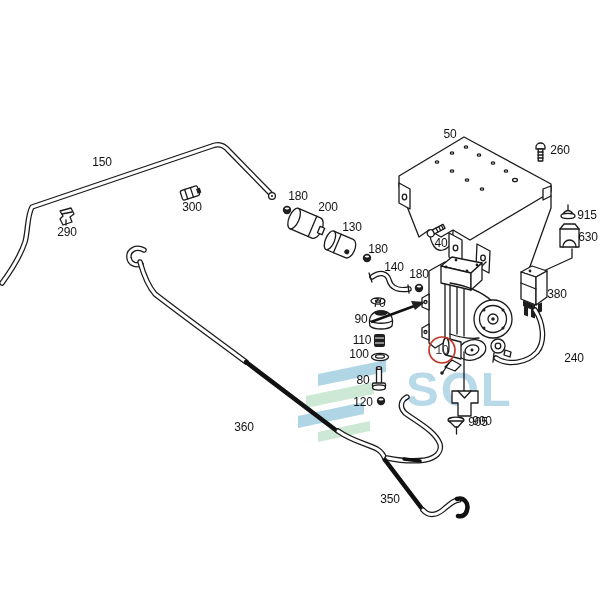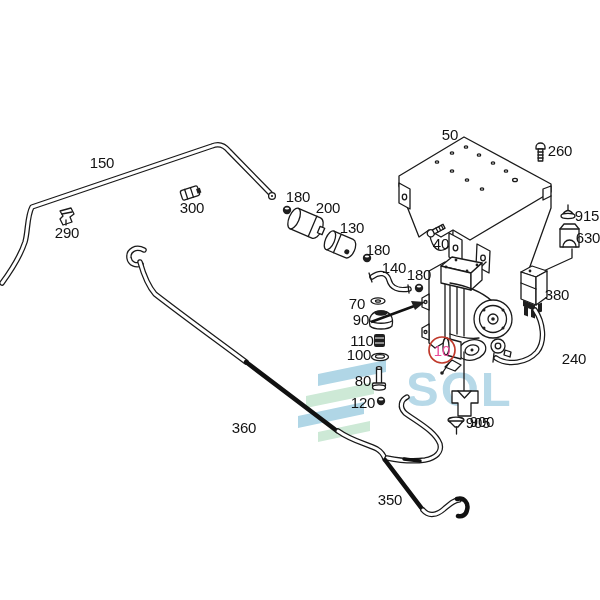--- a/index.html
+++ b/index.html
@@ -10,23 +10,23 @@
   .stage svg { position:absolute; left:0; top:0; }
   
   .wm-text {
     position:absolute; left:406px; top:356px; line-height:66px;
     font-size:49px; font-weight:bold; letter-spacing:2px;
     color:#b7d9e8; user-select:none;
   }
   
   .plabel {
     position:absolute; transform:translate(-50%,-50%);
-    font-size:15px; color:#121212; letter-spacing:-0.2px; white-space:nowrap;
+    font-size:12px; color:#121212; letter-spacing:-0.2px; white-space:nowrap;
   }
-  .plabel.hl { color:#ec4899; }
+  .plabel.hl { color:#404040; }
   
   .o  { fill:none; stroke:#1a1a1a; stroke-width:5.5; stroke-linecap:round; stroke-linejoin:round; }
   .i  { fill:none; stroke:#ffffff; stroke-width:3;   stroke-linecap:round; stroke-linejoin:round; }
   .ln { fill:none; stroke:#1a1a1a; stroke-width:1.3; stroke-linecap:round; stroke-linejoin:round; }
   .fw { fill:#ffffff; stroke:#1a1a1a; stroke-width:1.3; stroke-linejoin:round; }
   .fd { fill:#1f1f1f; stroke:none; }
   .thick { fill:none; stroke:#111; stroke-width:4.5; stroke-linecap:round; }
   .red { fill:none; stroke:#c0392b; stroke-width:1.7; }
 </style>
 </head>
@@ -284,21 +284,21 @@
       <div class="plabel" style="left: 352px; top: 227px;">130</div>
       <div class="plabel" style="left: 378px; top: 249px;">180</div>
       <div class="plabel" style="left: 394px; top: 267px;">140</div>
       <div class="plabel" style="left: 419px; top: 274px;">180</div>
       <div class="plabel" style="left: 450px; top: 134px;">50</div>
       <div class="plabel" style="left: 560px; top: 150px;">260</div>
       <div class="plabel" style="left: 441px; top: 243px;">40</div>
       <div class="plabel" style="left: 587px; top: 215px;">915</div>
       <div class="plabel" style="left: 588px; top: 237px;">630</div>
       <div class="plabel" style="left: 557px; top: 294px;">380</div>
-      <div class="plabel" style="left: 357px; top: 303px; text-align: center;">70</div>
+      <div class="plabel" style="left: 379px; top: 303px; text-align: center;">70</div>
       <div class="plabel" style="left: 361px; top: 319px;">90</div>
       <div class="plabel" style="left: 362px; top: 340px;">110</div>
       <div class="plabel" style="left: 359px; top: 354px;">100</div>
       <div class="plabel" style="left: 363px; top: 380px;">80</div>
       <div class="plabel" style="left: 363px; top: 402px;">120</div>
       <div class="plabel hl" style="left: 442px; top: 350px;">10</div>
       <div class="plabel" style="left: 541px; top: 358px; margin-left: 33px;">240</div>
       <div class="plabel" style="left: 482px; top: 421px;">900</div>
       <div class="plabel" style="left: 478px; top: 422px;">905</div>
       <div class="plabel" style="left: 244px; top: 381px; margin-top: 46px;">360</div>

